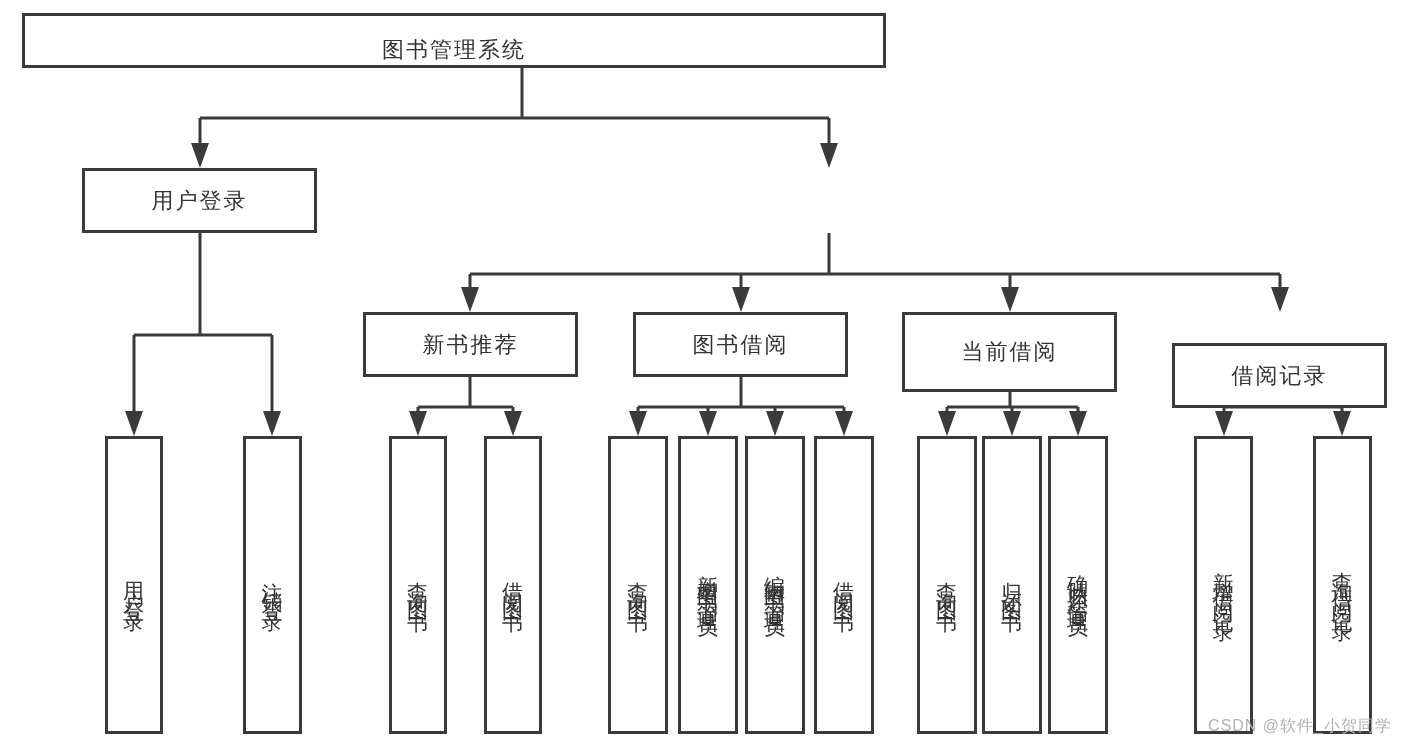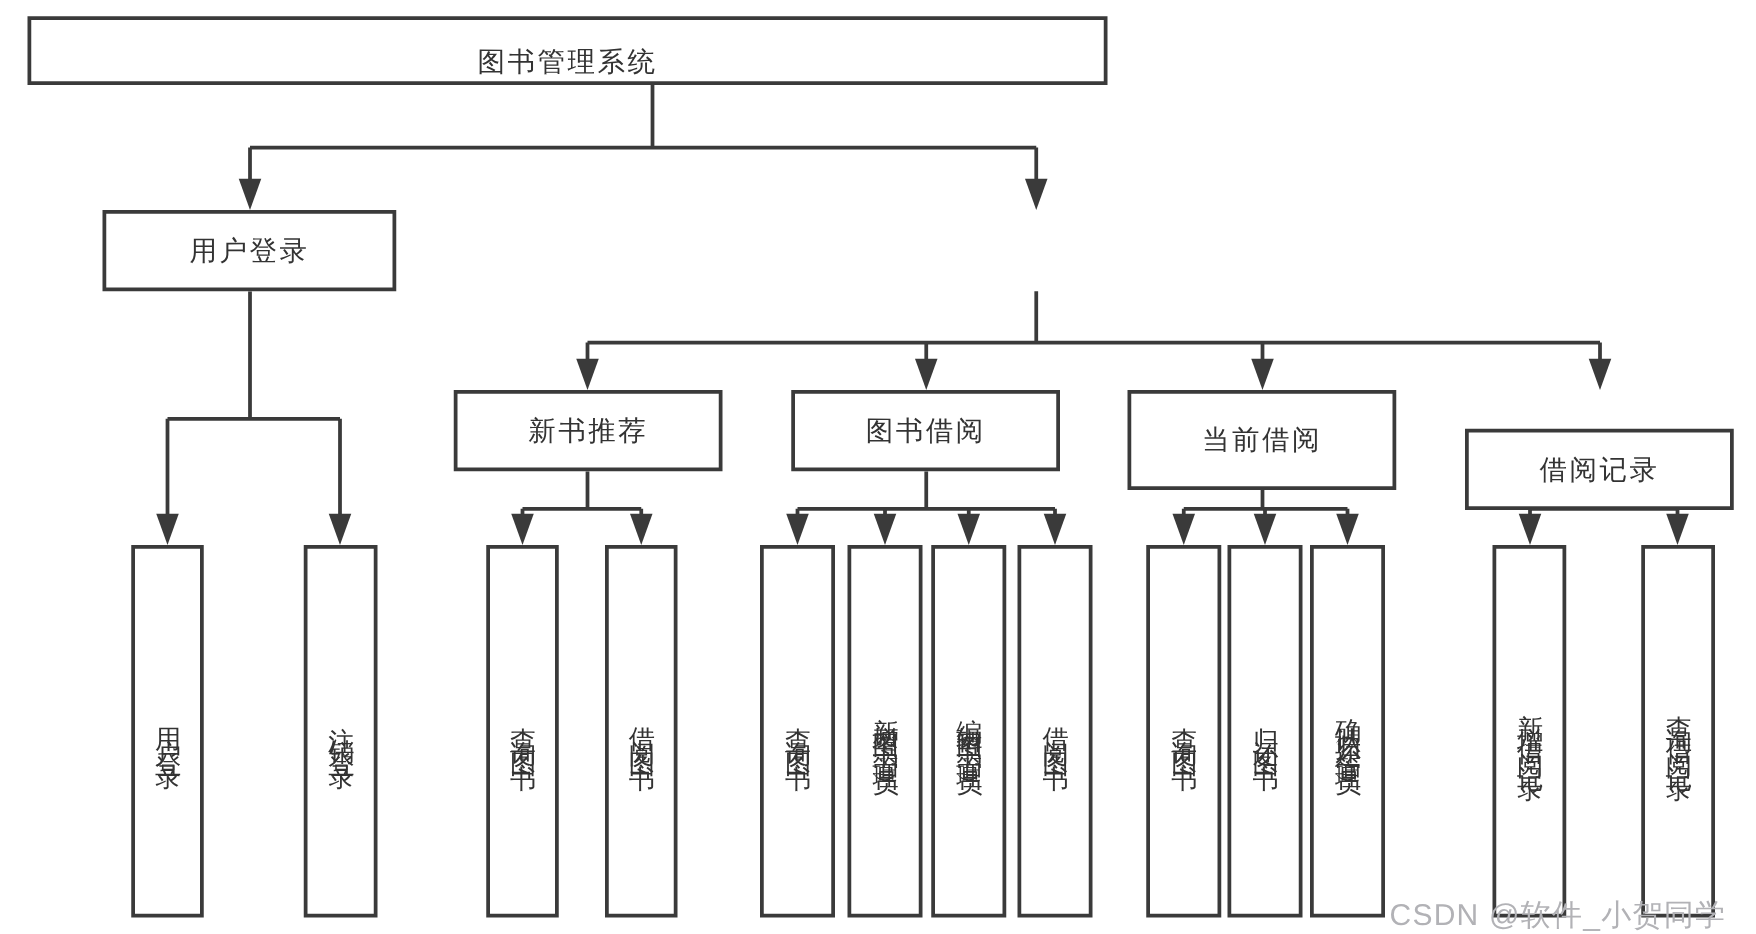--- a/index.html
+++ b/index.html
@@ -45,22 +45,22 @@
     writing-mode: vertical-rl;
     text-orientation: mixed;
     font-size: 21px;
     letter-spacing: 10px;
     line-height: 1;
   }
   .box.v.long .lbl { letter-spacing: 6px; }
   .watermark {
     position: absolute;
     top: 716px;
-    right: 24px;
-    font-size: 24px;
+    right: 13px;
+    font-size: 16px;
     letter-spacing: 1px;
     color: var(--watermark);
     z-index: 10;
     white-space: nowrap;
   }
 </style>
 </head>
 <body>
 
 <div class="canvas">

